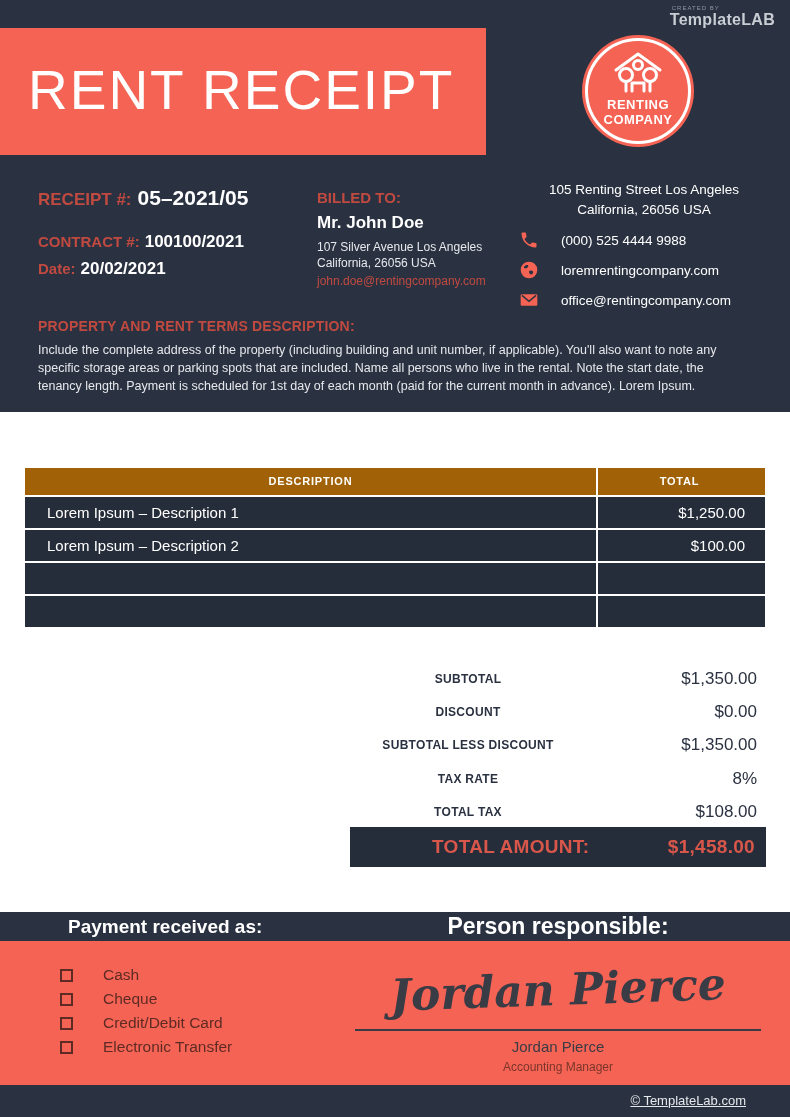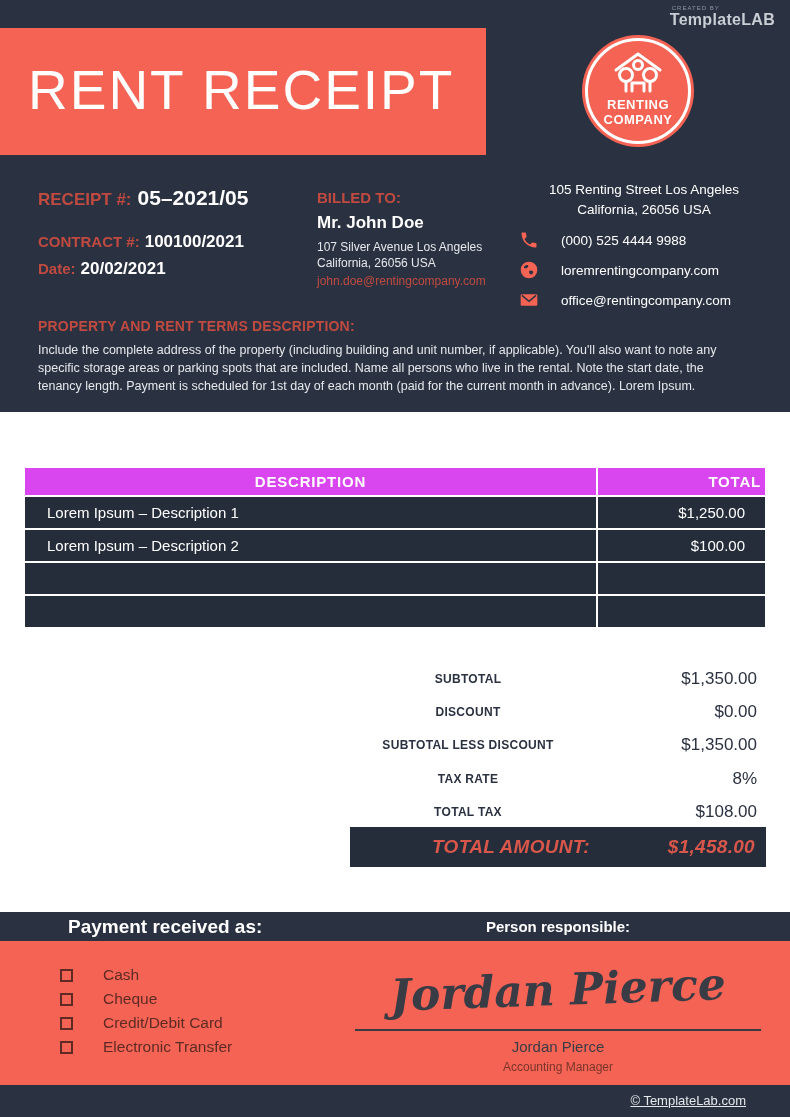--- a/index.html
+++ b/index.html
@@ -41,40 +41,40 @@
   .contact-row { display:flex; align-items:center; margin-top:10px; padding-left:14px; color:#ffffff; font-size:13.5px; }
   .contact-row .cicon { width:20px; height:20px; margin-right:22px; flex:none; }
 
   .terms { position:absolute; left:38px; top:318px; width:700px; }
   .terms-heading { color:#C14A40; font-weight:bold; font-size:14px; letter-spacing:0.2px; }
   .terms-body { color:#E6E8EC; font-size:12.5px; line-height:18px; margin-top:7px; }
 
   
   .items-table { position:absolute; left:25px; top:468px; width:740px; }
   .trow { display:flex; margin-bottom:2px; }
-  .thead .cell { background:#d946ef; height:27px; line-height:27px; color:#ffffff; font-weight:bold; font-size:15px; letter-spacing:0.8px; text-align:center; }
+  .thead .cell { background:#a16207; height:27px; line-height:27px; color:#ffffff; font-weight:bold; font-size:11px; letter-spacing:0.8px; text-align:center; }
   .tbody-row .cell { background:#262D3A; height:31px; line-height:31px; color:#ffffff; font-size:15px; }
   .cell-desc { width:571px; margin-right:2px; padding-left:22px; text-align:left; }
   .thead .cell-desc { padding-left:0; text-align:center; }
   .cell-total { width:167px; padding-right:20px; text-align:right; }
-  .thead .cell-total { padding-right:4px; text-align:right; }
+  .thead .cell-total { padding-right:4px; text-align:center; }
 
   
   .totals { position:absolute; left:350px; top:662px; width:416px; }
   .totals-row { display:flex; align-items:center; height:33.4px; }
   .totals-label { width:236px; text-align:center; color:#2A3140; font-weight:bold; font-size:12px; letter-spacing:0.3px; }
   .totals-value { width:180px; text-align:right; padding-right:9px; color:#2A3140; font-size:17px; }
 
-  .total-amount-bar { position:absolute; left:350px; top:827px; width:416px; height:40px; background:#262D3A; display:flex; align-items:center; justify-content:space-between; padding:0 11px 0 82px;font-style:italic; }
+  .total-amount-bar { position:absolute; left:350px; top:827px; width:416px; height:40px; background:#262D3A; display:flex; align-items:center; justify-content:space-between; padding:0 11px 0 82px; }
   .ta-label, .ta-value { color:#D9564A; font-weight:bold; font-size:19px; letter-spacing:0.3px; }
 
   
   .payment-bar { position:absolute; left:0; top:912px; width:790px; height:29px; background:#2A3140; }
   .pb-left { position:absolute; left:68px; top:0; line-height:29px; color:#ffffff; font-weight:bold; font-size:19px; }
-  .pb-right { position:absolute; left:350px; top:0; width:416px; text-align:center; line-height:29px; color:#ffffff; font-weight:bold; font-size:15px; }
+  .pb-right { position:absolute; left:350px; top:0; width:416px; text-align:center; line-height:29px; color:#ffffff; font-weight:bold; font-size:23px; }
 
   .coral-section { position:absolute; left:0; top:941px; width:790px; height:144px; background:#F46354; }
 
   .pay-options { position:absolute; left:60px; top:22px; }
   .pay-option { display:flex; align-items:center; height:24px; }
   .checkbox { width:13px; height:13px; border:2px solid #5E2B24; flex:none; }
   .pay-label { margin-left:30px; color:#5E2B24; font-size:15.5px; }
 
   .sig-block { position:absolute; left:350px; top:0; width:416px; text-align:center; }
   .sig-script { display:block; margin-top:12px; height:74px; line-height:74px; font-family:"DejaVu Serif", serif; font-style:italic; font-weight:bold; font-size:44px; color:#393B45; transform:rotate(-2deg); }

